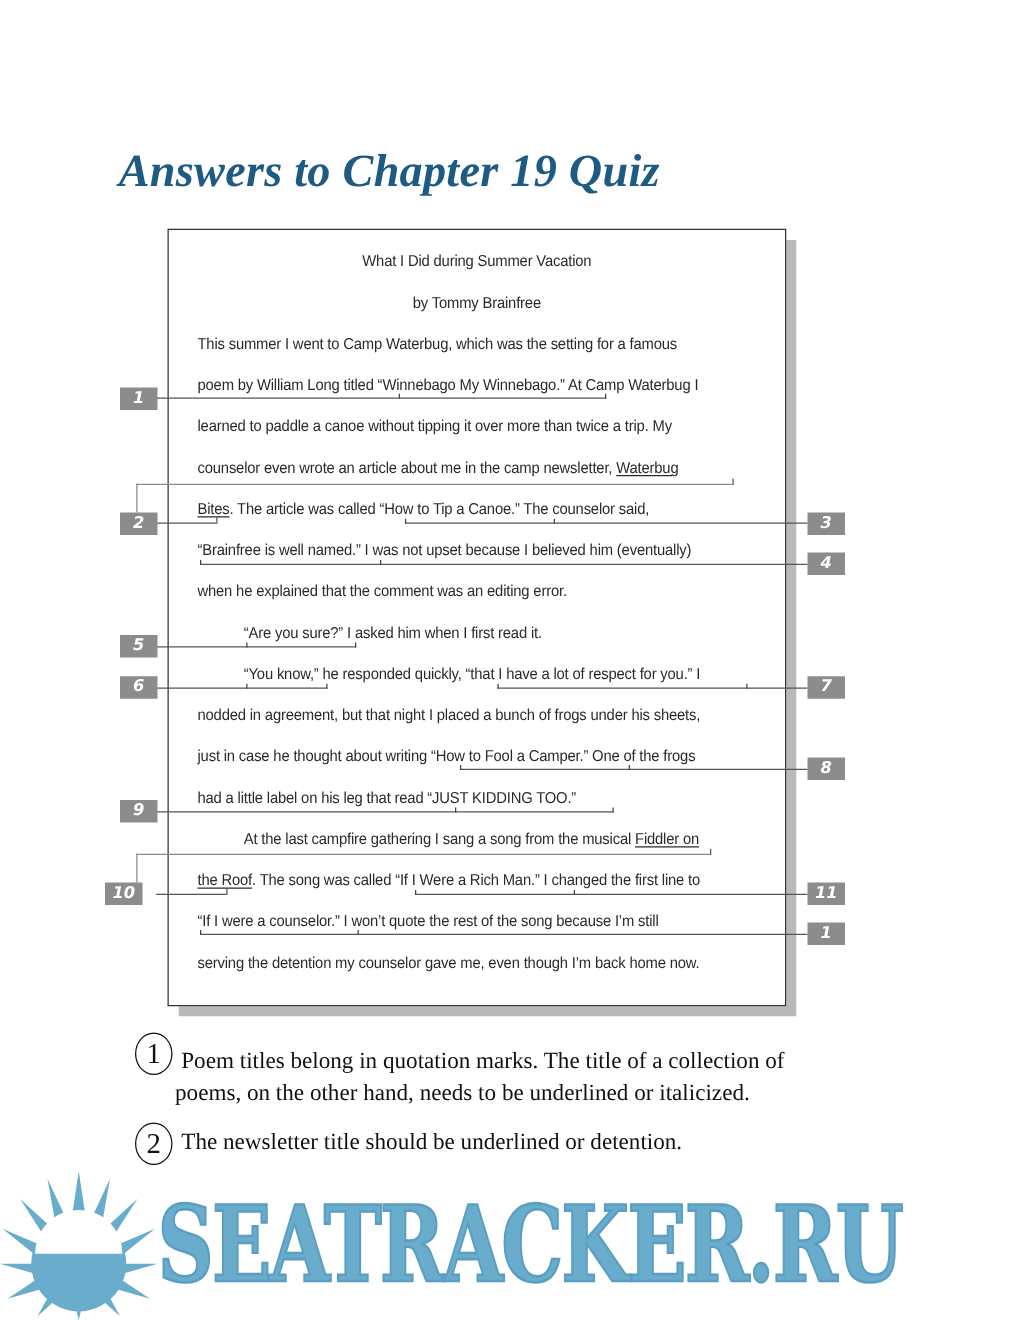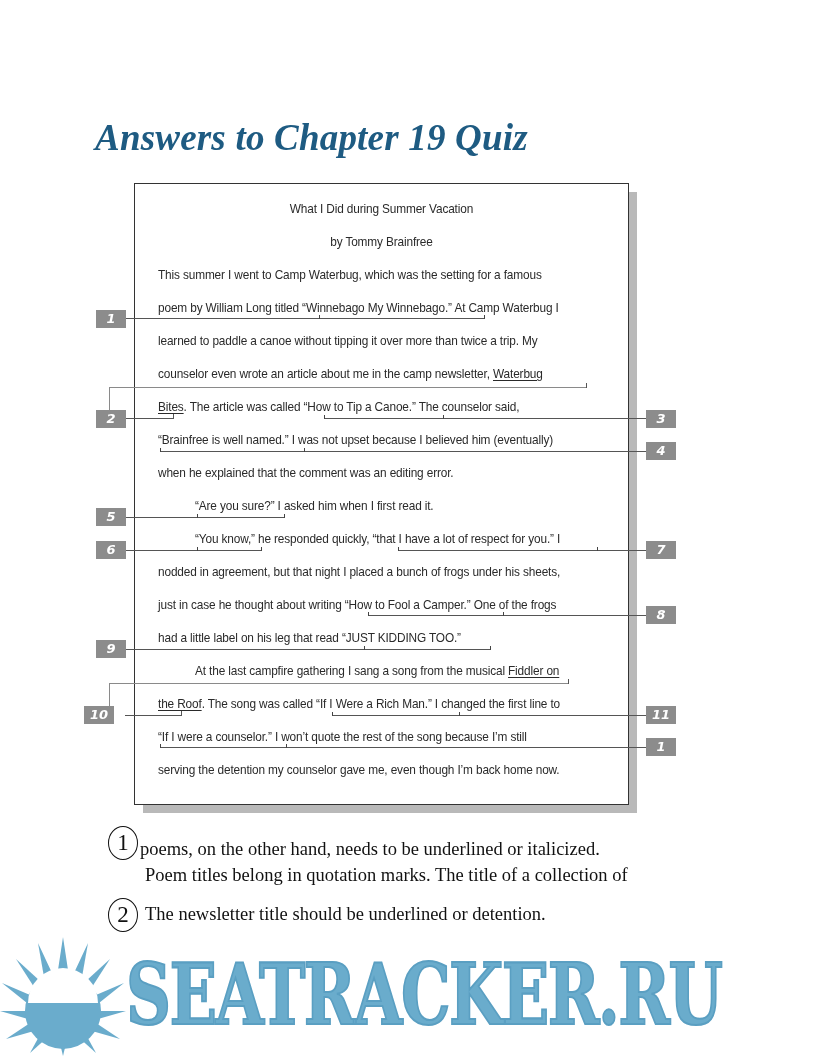--- a/index.html
+++ b/index.html
@@ -157,22 +157,22 @@
 <div class="callout" style="left:646px;top:606px;">8</div>
 <div class="callout" style="left:96px;top:640px;">9</div>
 <div class="callout" style="left:84px;top:706px;">10</div>
 <div class="callout" style="left:646px;top:706px;">11</div>
 <div class="callout" style="left:646px;top:738px;">1</div>
 
 <div class="answers">
   <div class="answer-item" style="top:0;">
     <div class="ans-num">1</div>
     <div class="ans-text" style="top:10px;">
+      <div>Poem titles belong in quotation marks. The title of a collection of</div>
       <div style="margin-left:-5px;">poems, on the other hand, needs to be underlined or italicized.</div>
-      <div>Poem titles belong in quotation marks. The title of a collection of</div>
     </div>
   </div>
   <div class="answer-item" style="top:72px;">
     <div class="ans-num">2</div>
     <div class="ans-text" style="top:3px;">The newsletter title should be underlined or detention.</div>
   </div>
 </div>
 
 <div class="watermark">
   <svg width="126" height="121" viewBox="0 0 126 121" style="position:absolute;left:0;top:0;">

